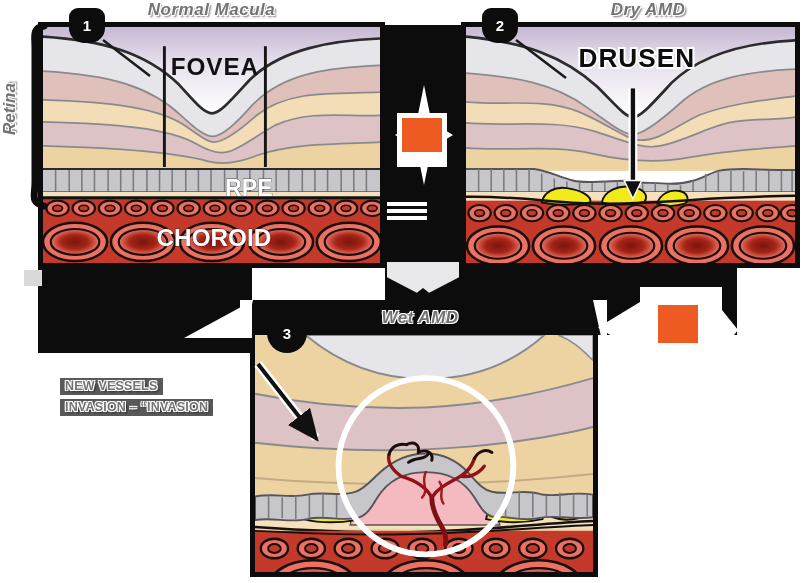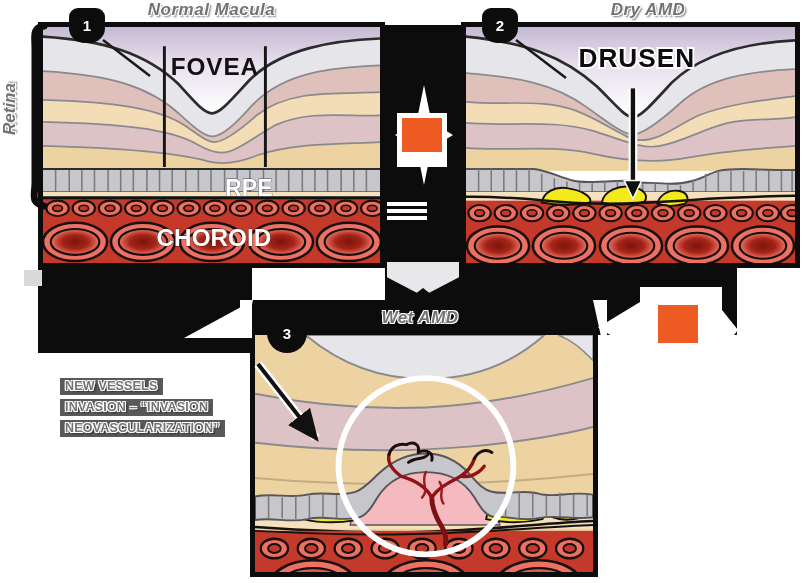--- a/index.html
+++ b/index.html
@@ -302,21 +302,20 @@
         <path d="M176,140 C170,150 180,158 172,166 M190,150 C196,158 188,164 194,172" stroke="#a3171b" stroke-width="2.5"></path>
         <path d="M138,122 C140,114 148,110 156,112 M156,112 C164,108 170,112 168,120 M226,126 C230,118 238,116 244,120 M168,120 C176,116 184,120 182,128 M158,130 C166,124 174,128 178,122" stroke="#1c0d0d" stroke-width="3"></path>
       </g>
       <circle cx="176" cy="134" r="90" fill="none" stroke="#fff" stroke-width="6"></circle>
     </svg>
   </div>
 
   <div class="abs" style="left:60px;top:356px;width:196px;text-align:left;z-index:7;margin-top:20px;">
     <span class="engraved callout-line">NEW VESSELS</span><br>
     <span class="engraved callout-line">INVASION – “INVASION</span><br>
-    <span class="engraved callout-line">NEOVASCULARIZATION”</span>
   </div>
 
   <svg class="abs" style="left:0;top:0;z-index:6;pointer-events:none;" width="806" height="583" viewBox="0 0 806 583">
     <defs>
       <marker id="ah" orient="auto" markerWidth="9" markerHeight="8" refX="6.5" refY="3.5">
         <path d="M0,0 L8,3.5 L0,7 Z" fill="#111"></path>
       </marker>
     </defs>
     <path d="M44,26 C32,28 35,36 35,48 L35,182 C35,196 30,202 44,206" fill="none" stroke="#0c0c0c" stroke-width="7" stroke-linecap="round"></path>
     <path d="M103,40 L150,76" stroke="#1a1a1a" stroke-width="2.5"></path>

